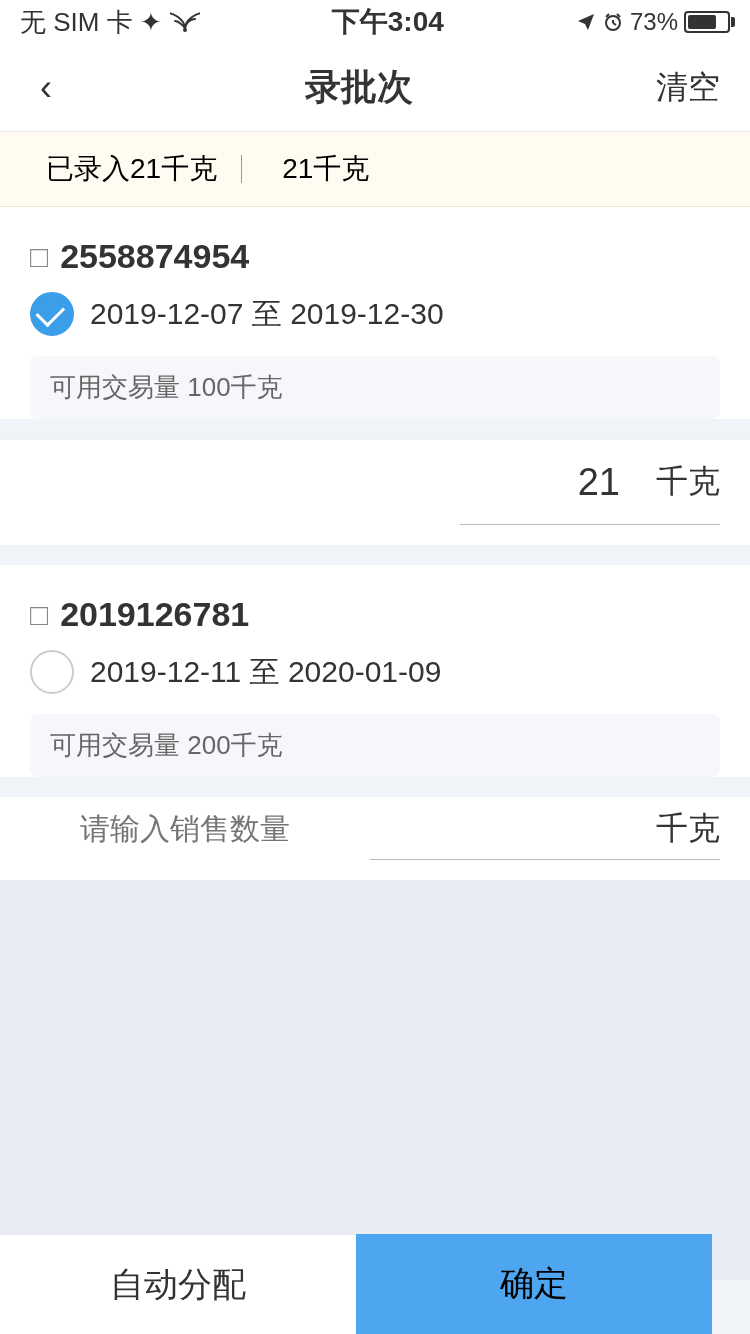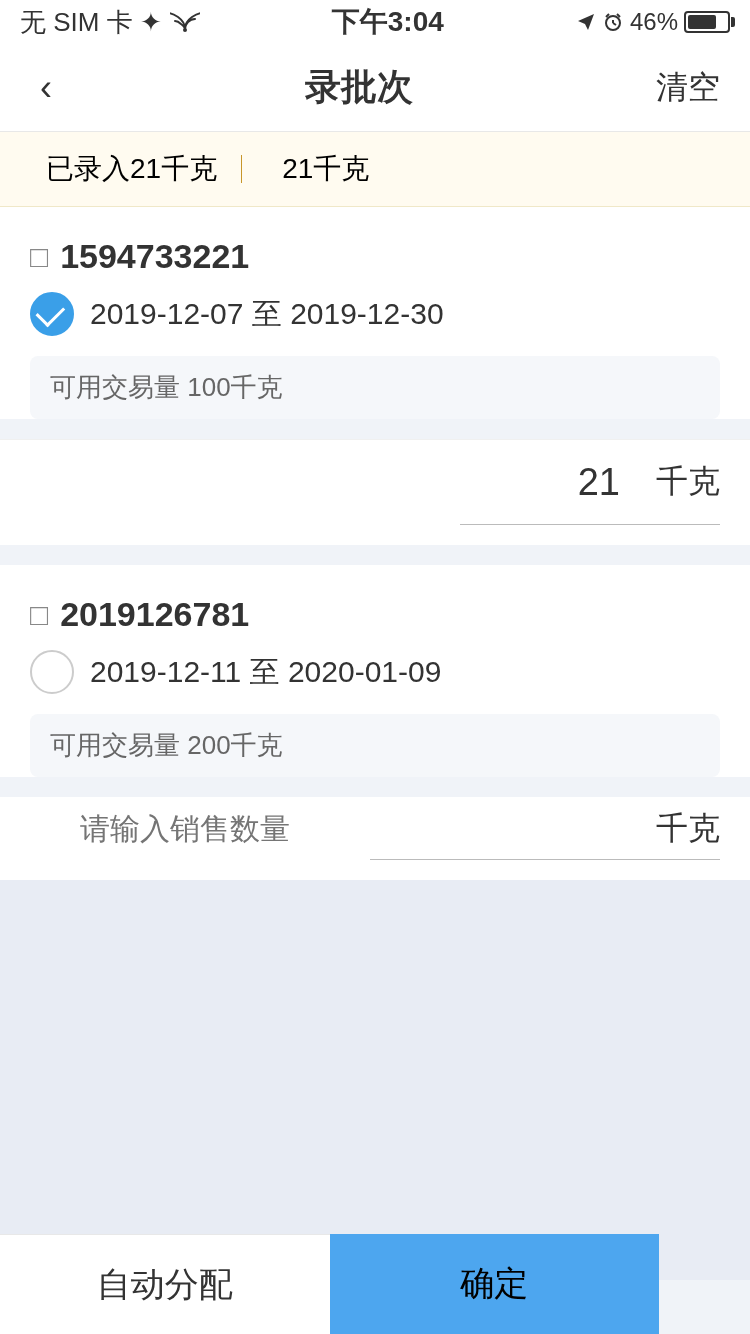--- a/index.html
+++ b/index.html
@@ -225,21 +225,21 @@
     .empty-area {
       background: #e8ecf4;
       flex: 1;
       min-height: 400px;
     }
 
     
     .bottom-bar {
       position: fixed;
       bottom: 0;
-      width: 659px;
+      width: 712px;
       height: 100px;
       display: flex;
     }
     .btn-auto {
       flex: 1;
       background: #fff;
       border: none;
       font-size: 34px;
       color: #333;
       display: flex;
@@ -296,21 +296,21 @@
         <path d="M18 2 L2 9 L9 12 L12 18 Z" fill="#333"></path>
       </svg>
 
       <svg width="22" height="22" viewBox="0 0 22 22">
         <circle cx="11" cy="12" r="7" fill="none" stroke="#333" stroke-width="2"></circle>
         <line x1="11" y1="9" x2="11" y2="12" stroke="#333" stroke-width="2"></line>
         <line x1="11" y1="12" x2="14" y2="14" stroke="#333" stroke-width="2"></line>
         <line x1="4" y1="6" x2="7" y2="3" stroke="#333" stroke-width="2"></line>
         <line x1="18" y1="6" x2="15" y2="3" stroke="#333" stroke-width="2"></line>
       </svg>
-      <span>46%</span>
+      <span>73%</span>
       <div class="battery-icon">
         <div class="battery-fill"></div>
       </div>
     </div>
   </div>
 
   <div class="nav-bar">
     <span class="nav-back">‹</span>
     <span class="nav-title">录批次</span>
     <span class="nav-clear">清空</span>
@@ -320,21 +320,21 @@
     <span class="info-banner-text">已录入21千克</span>
     <div class="info-banner-divider"></div>
     <span class="info-banner-text">21千克</span>
   </div>
 
   <div class="main-scroll">
 
     <div class="card">
       <div class="card-header">
         <span class="batch-icon">□</span>
-        <span class="batch-number">1594733221</span>
+        <span class="batch-number">2558874954</span>
       </div>
       <div class="card-row">
         <div class="radio-circle checked"></div>
         <span class="date-range">2019-12-07 至 2019-12-30</span>
       </div>
       <div class="available-qty">可用交易量 100千克</div>
     </div>
 
     <div class="qty-row">
       <span class="qty-value">21</span>

